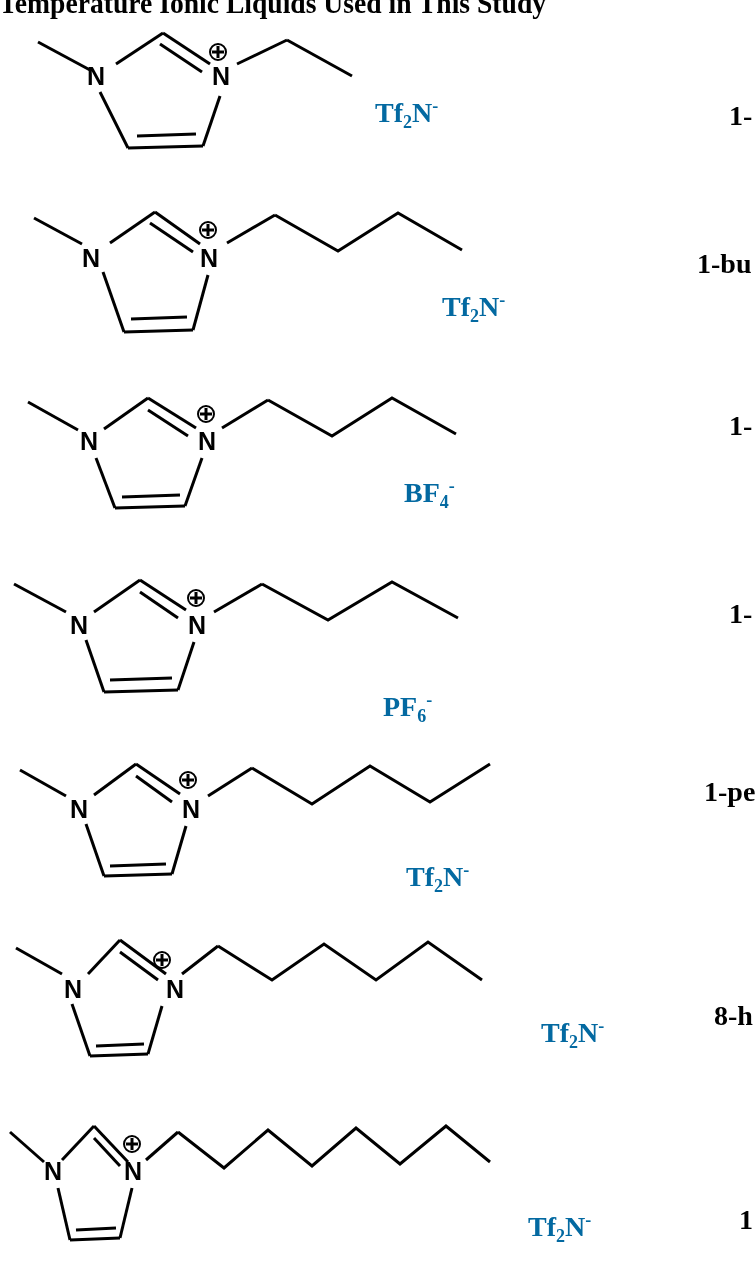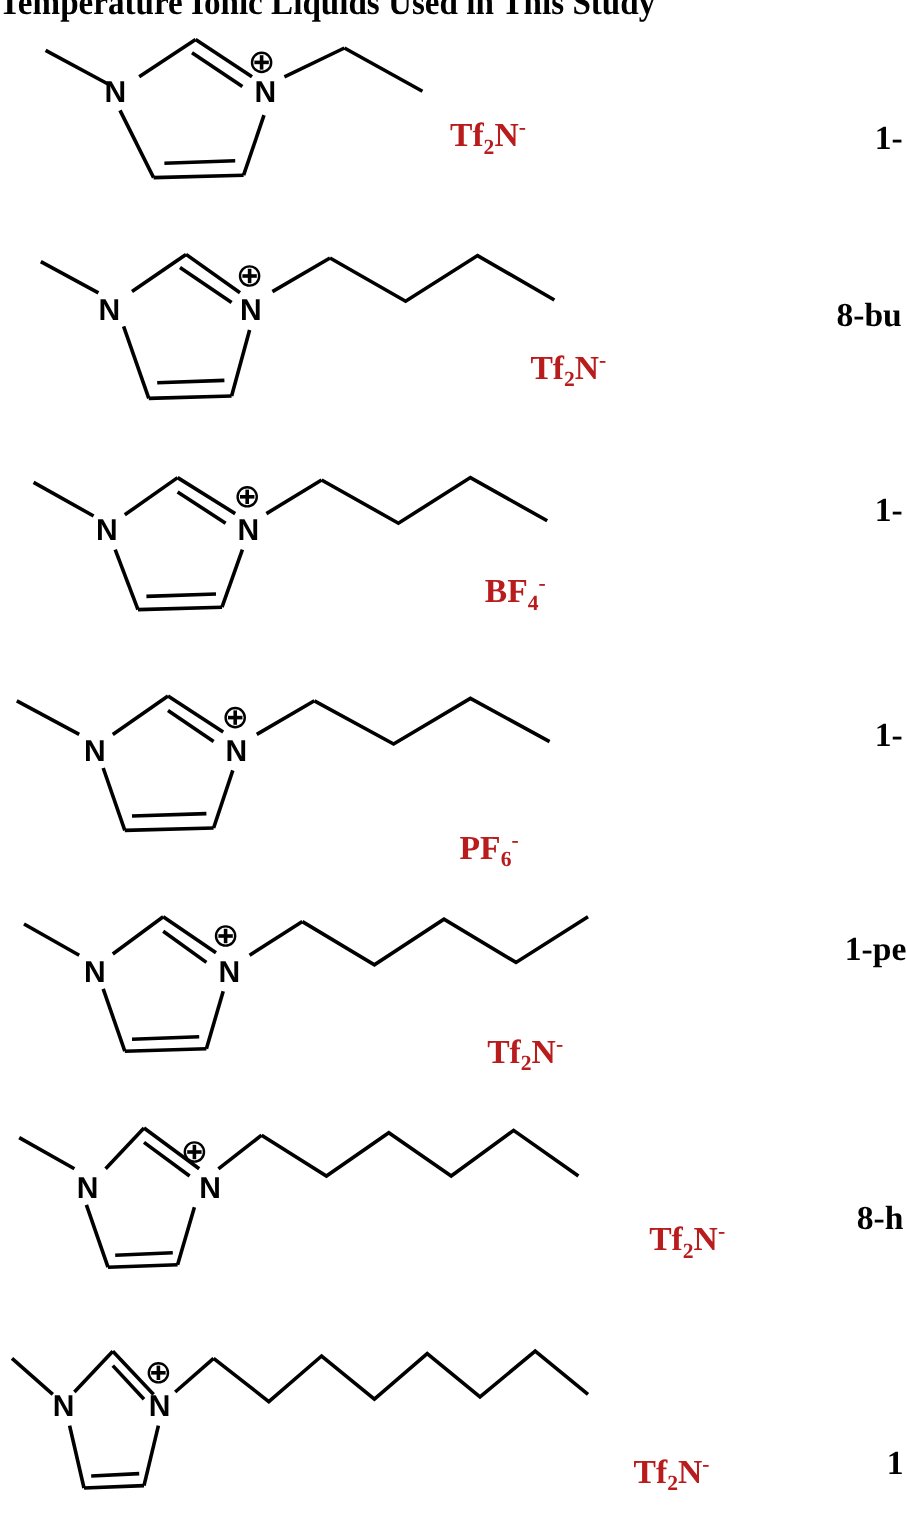--- a/index.html
+++ b/index.html
@@ -10,21 +10,21 @@
       color: #000; letter-spacing: 0px; transform: scaleX(0.92); transform-origin: left top;
     }
     .row { position: absolute; left: 0; width: 756px; }
     svg.mol { position: absolute; left: 0; top: 0; overflow: visible; }
     .mol line, .mol polyline { stroke: #000; stroke-width: 3; fill: none; stroke-linecap: butt; stroke-linejoin: miter; }
     .atom { font-family: "Liberation Sans", sans-serif; font-weight: bold; font-size: 25px; fill: #000; }
     .plus-circle { stroke: #000; stroke-width: 2; fill: #fff; }
     .plus { stroke: #000; stroke-width: 2; }
     .anion {
       position: absolute; font-family: "Liberation Serif", serif; font-weight: bold;
-      font-size: 28px; color: #b91c1c; white-space: nowrap;
+      font-size: 28px; color: #0369a1; white-space: nowrap;
     }
     .anion sub { font-size: 18px; vertical-align: -6px; }
     .anion sup { font-size: 18px; vertical-align: 10px; }
     .name {
       position: absolute; font-family: "Liberation Serif", serif; font-weight: bold;
       font-size: 28px; color: #000; white-space: nowrap;
     }
   </style>
 </head>
 <body>
@@ -69,21 +69,21 @@
     <line x1="227" y1="63" x2="275" y2="35"></line>
     <polyline points="275,35 338,71 398,33 462,70"></polyline>
     <line x1="103" y1="92" x2="124" y2="152"></line>
     <line x1="124" y1="152" x2="193" y2="150"></line>
     <line x1="131" y1="139" x2="187" y2="137"></line>
     <line x1="193" y1="150" x2="208" y2="95"></line>
   </svg>
   <div class="anion" style="left:442px; top:110px;">
     <span>Tf</span><sub>2</sub><span>N</span><sup>-</sup>
   </div>
-  <div class="name" style="left:697px; top:68px;">8-bu</div>
+  <div class="name" style="left:697px; top:68px;">1-bu</div>
 </div>
 
 <div class="row" style="top:370px;">
   <svg class="mol" width="756" height="180">
     <line x1="28" y1="32" x2="78" y2="60"></line>
     <text class="atom" x="80" y="80">N</text>
     <line x1="104" y1="59" x2="148" y2="28"></line>
     <line x1="148" y1="28" x2="196" y2="58"></line>
     <line x1="148" y1="40" x2="188" y2="66"></line>
     <text class="atom" x="198" y="80">N</text>

